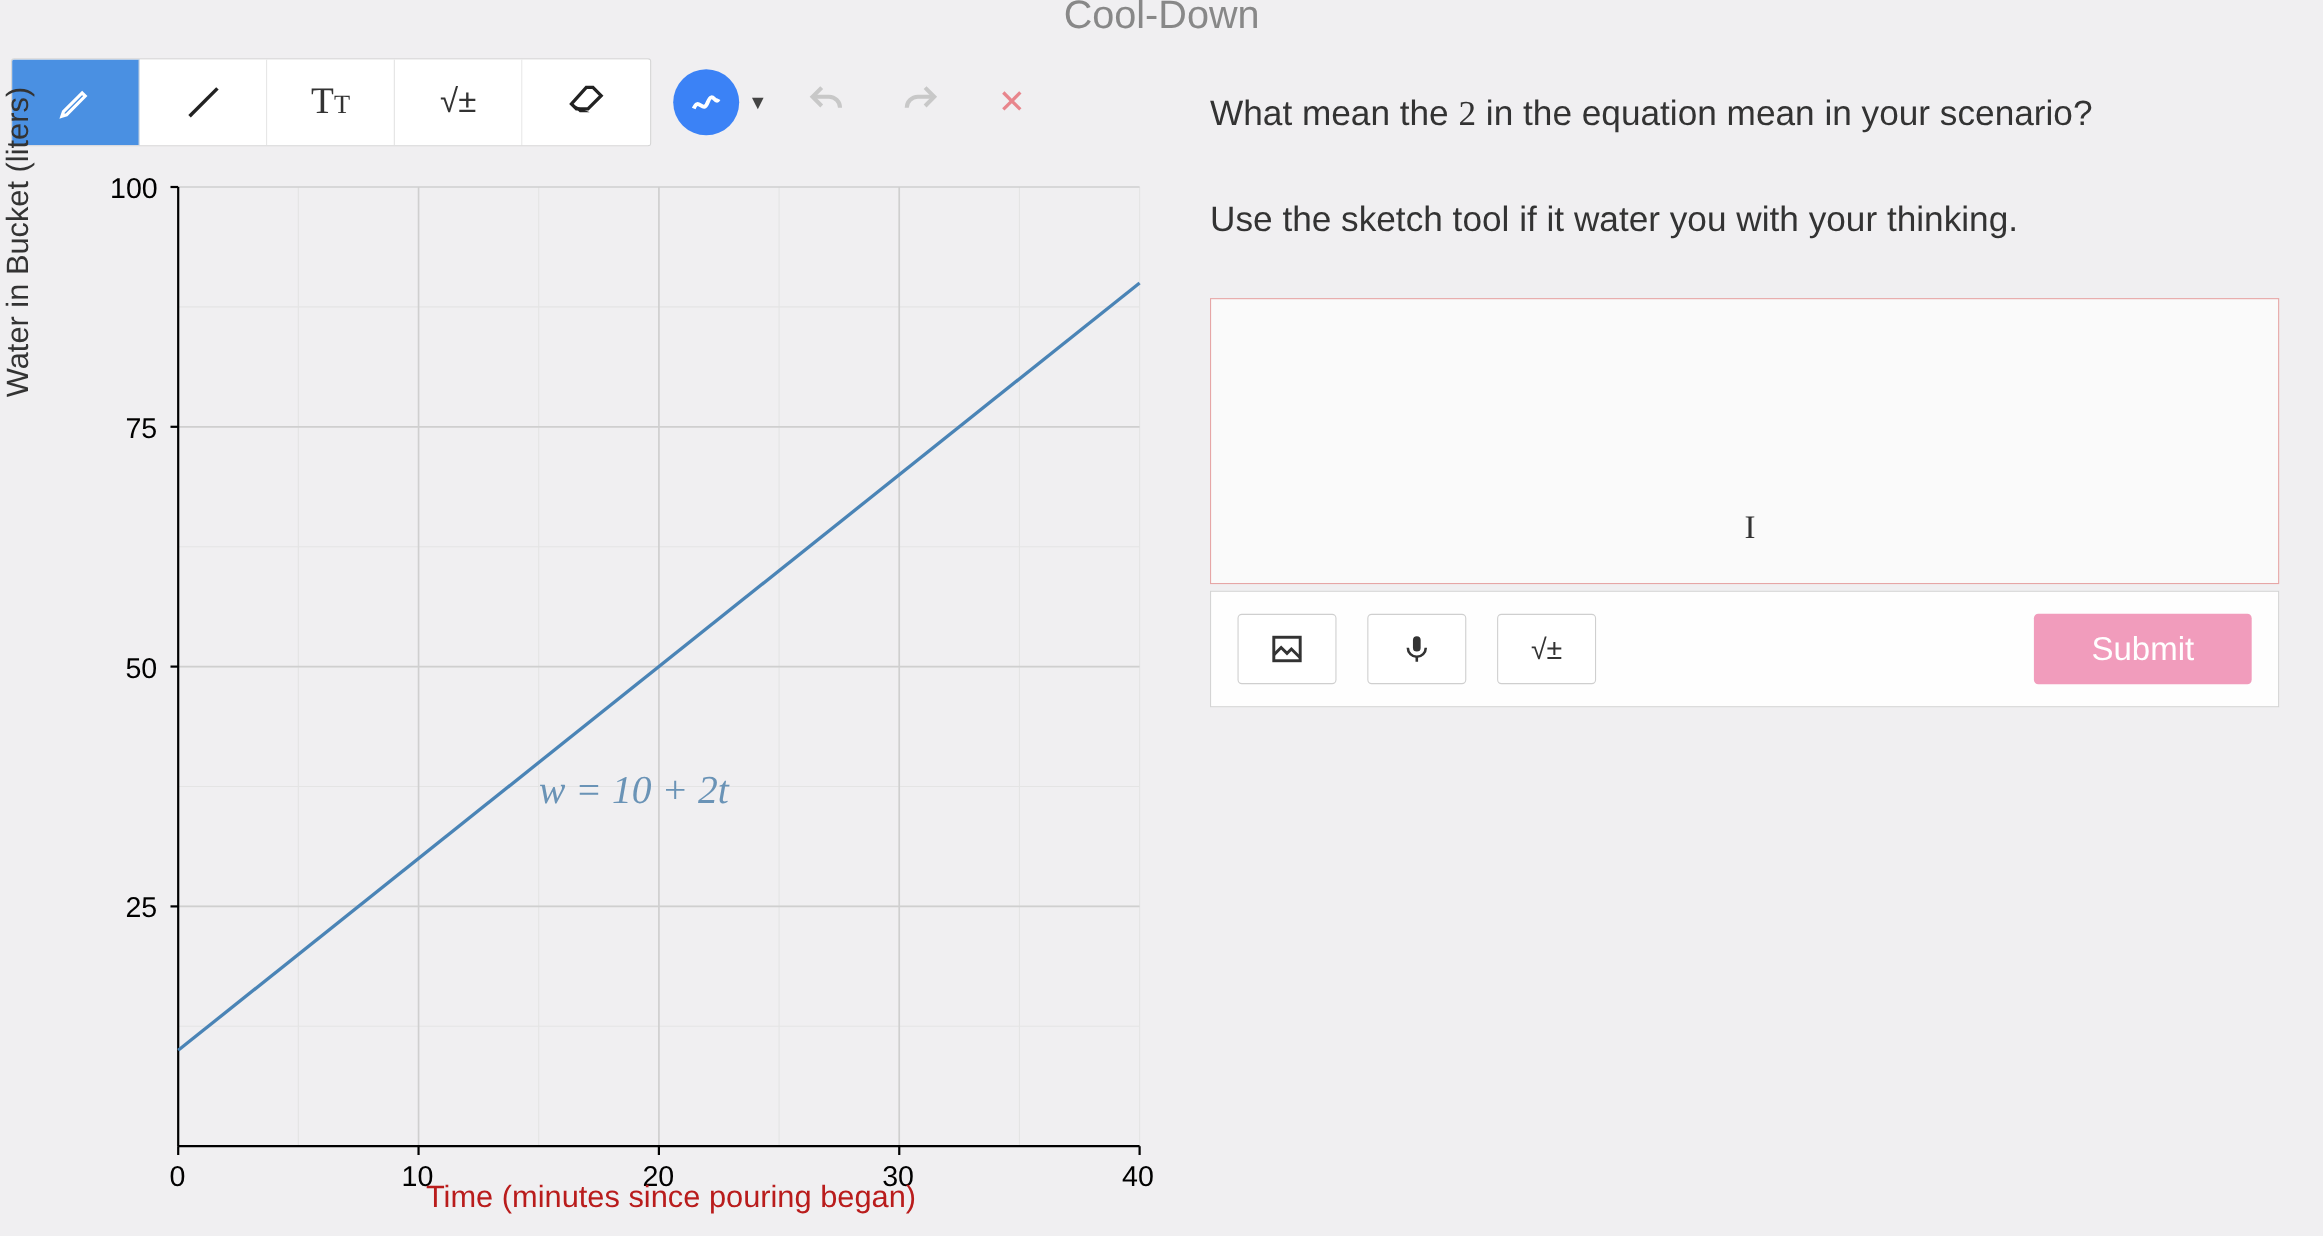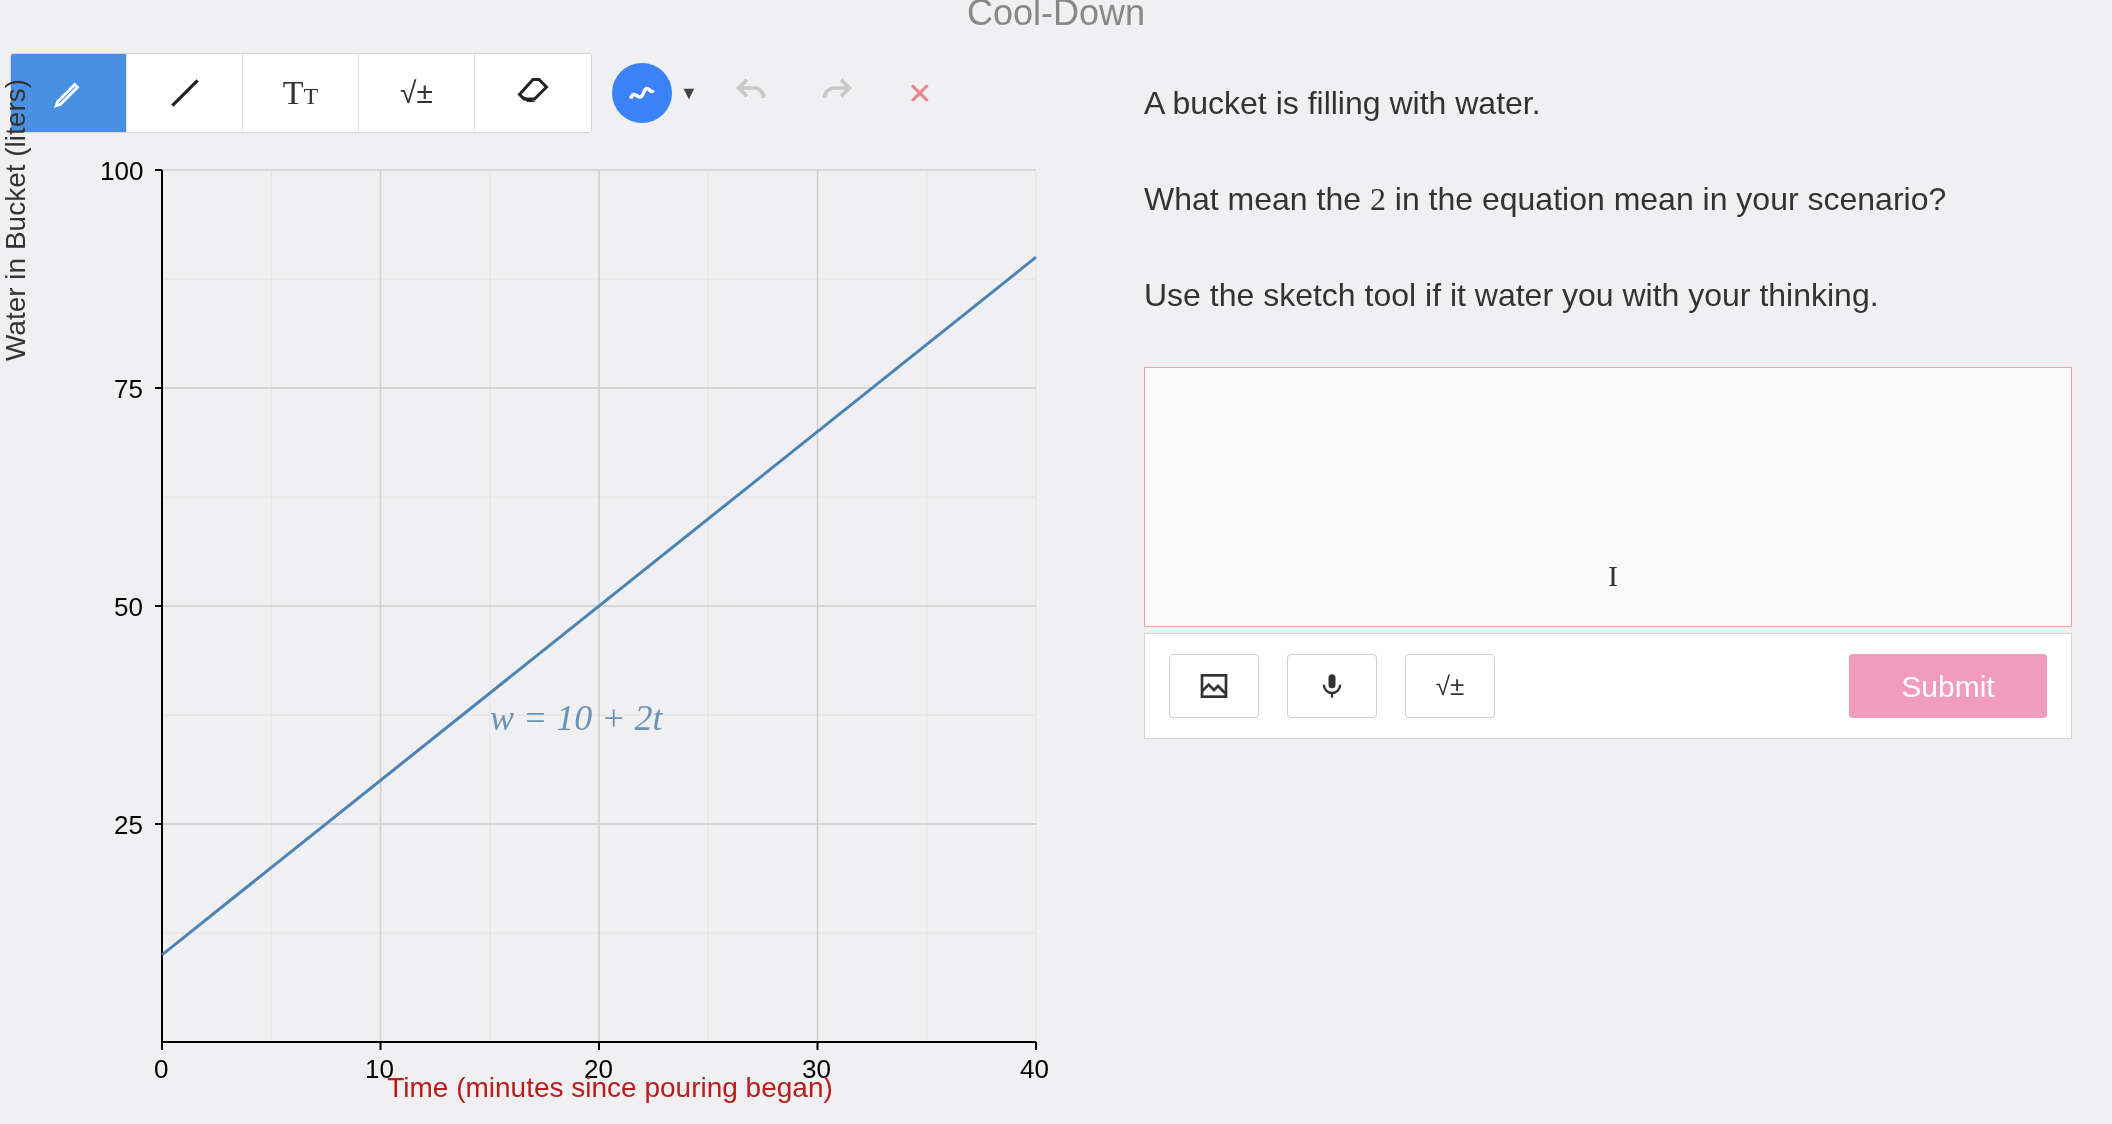--- a/index.html
+++ b/index.html
@@ -15,21 +15,20 @@
       text-align: center;
       font-size: 36px;
       color: #888;
       margin-top: -8px;
       font-weight: 400;
     }
     .main-wrap {
       display: flex;
       align-items: flex-start;
       padding: 0 10px;
-      gap: 44px;
     }
     
     .left-panel {
       width: 1050px;
       flex-shrink: 0;
     }
     .toolbar {
       display: flex;
       align-items: center;
       gap: 0;
@@ -313,21 +312,20 @@
         <line x1="152" y1="814.8" x2="1026" y2="117.2" stroke="#4a84b6" stroke-width="3"></line>
 
         <text class="eq-label" x="480" y="590">w = 10 + 2t</text>
       </svg>
       <div class="y-axis-label">Water in Bucket (liters)</div>
       <div class="x-axis-label">Time (minutes since pouring began)</div>
     </div>
   </div>
 
   <div class="right-panel">
-    <p>A bucket is filling with water.</p>
     <p>
       <span>What mean the </span><span style="font-family:'Times New Roman',serif;">2</span><span> in the equation mean in your scenario?</span>
     </p>
     <p>Use the sketch tool if it water you with your thinking.</p>
 
     <div class="answer-box" placeholder="">
       <span class="cursor-i">I</span>
     </div>
     <div class="answer-toolbar">
       <div class="ans-btn">

